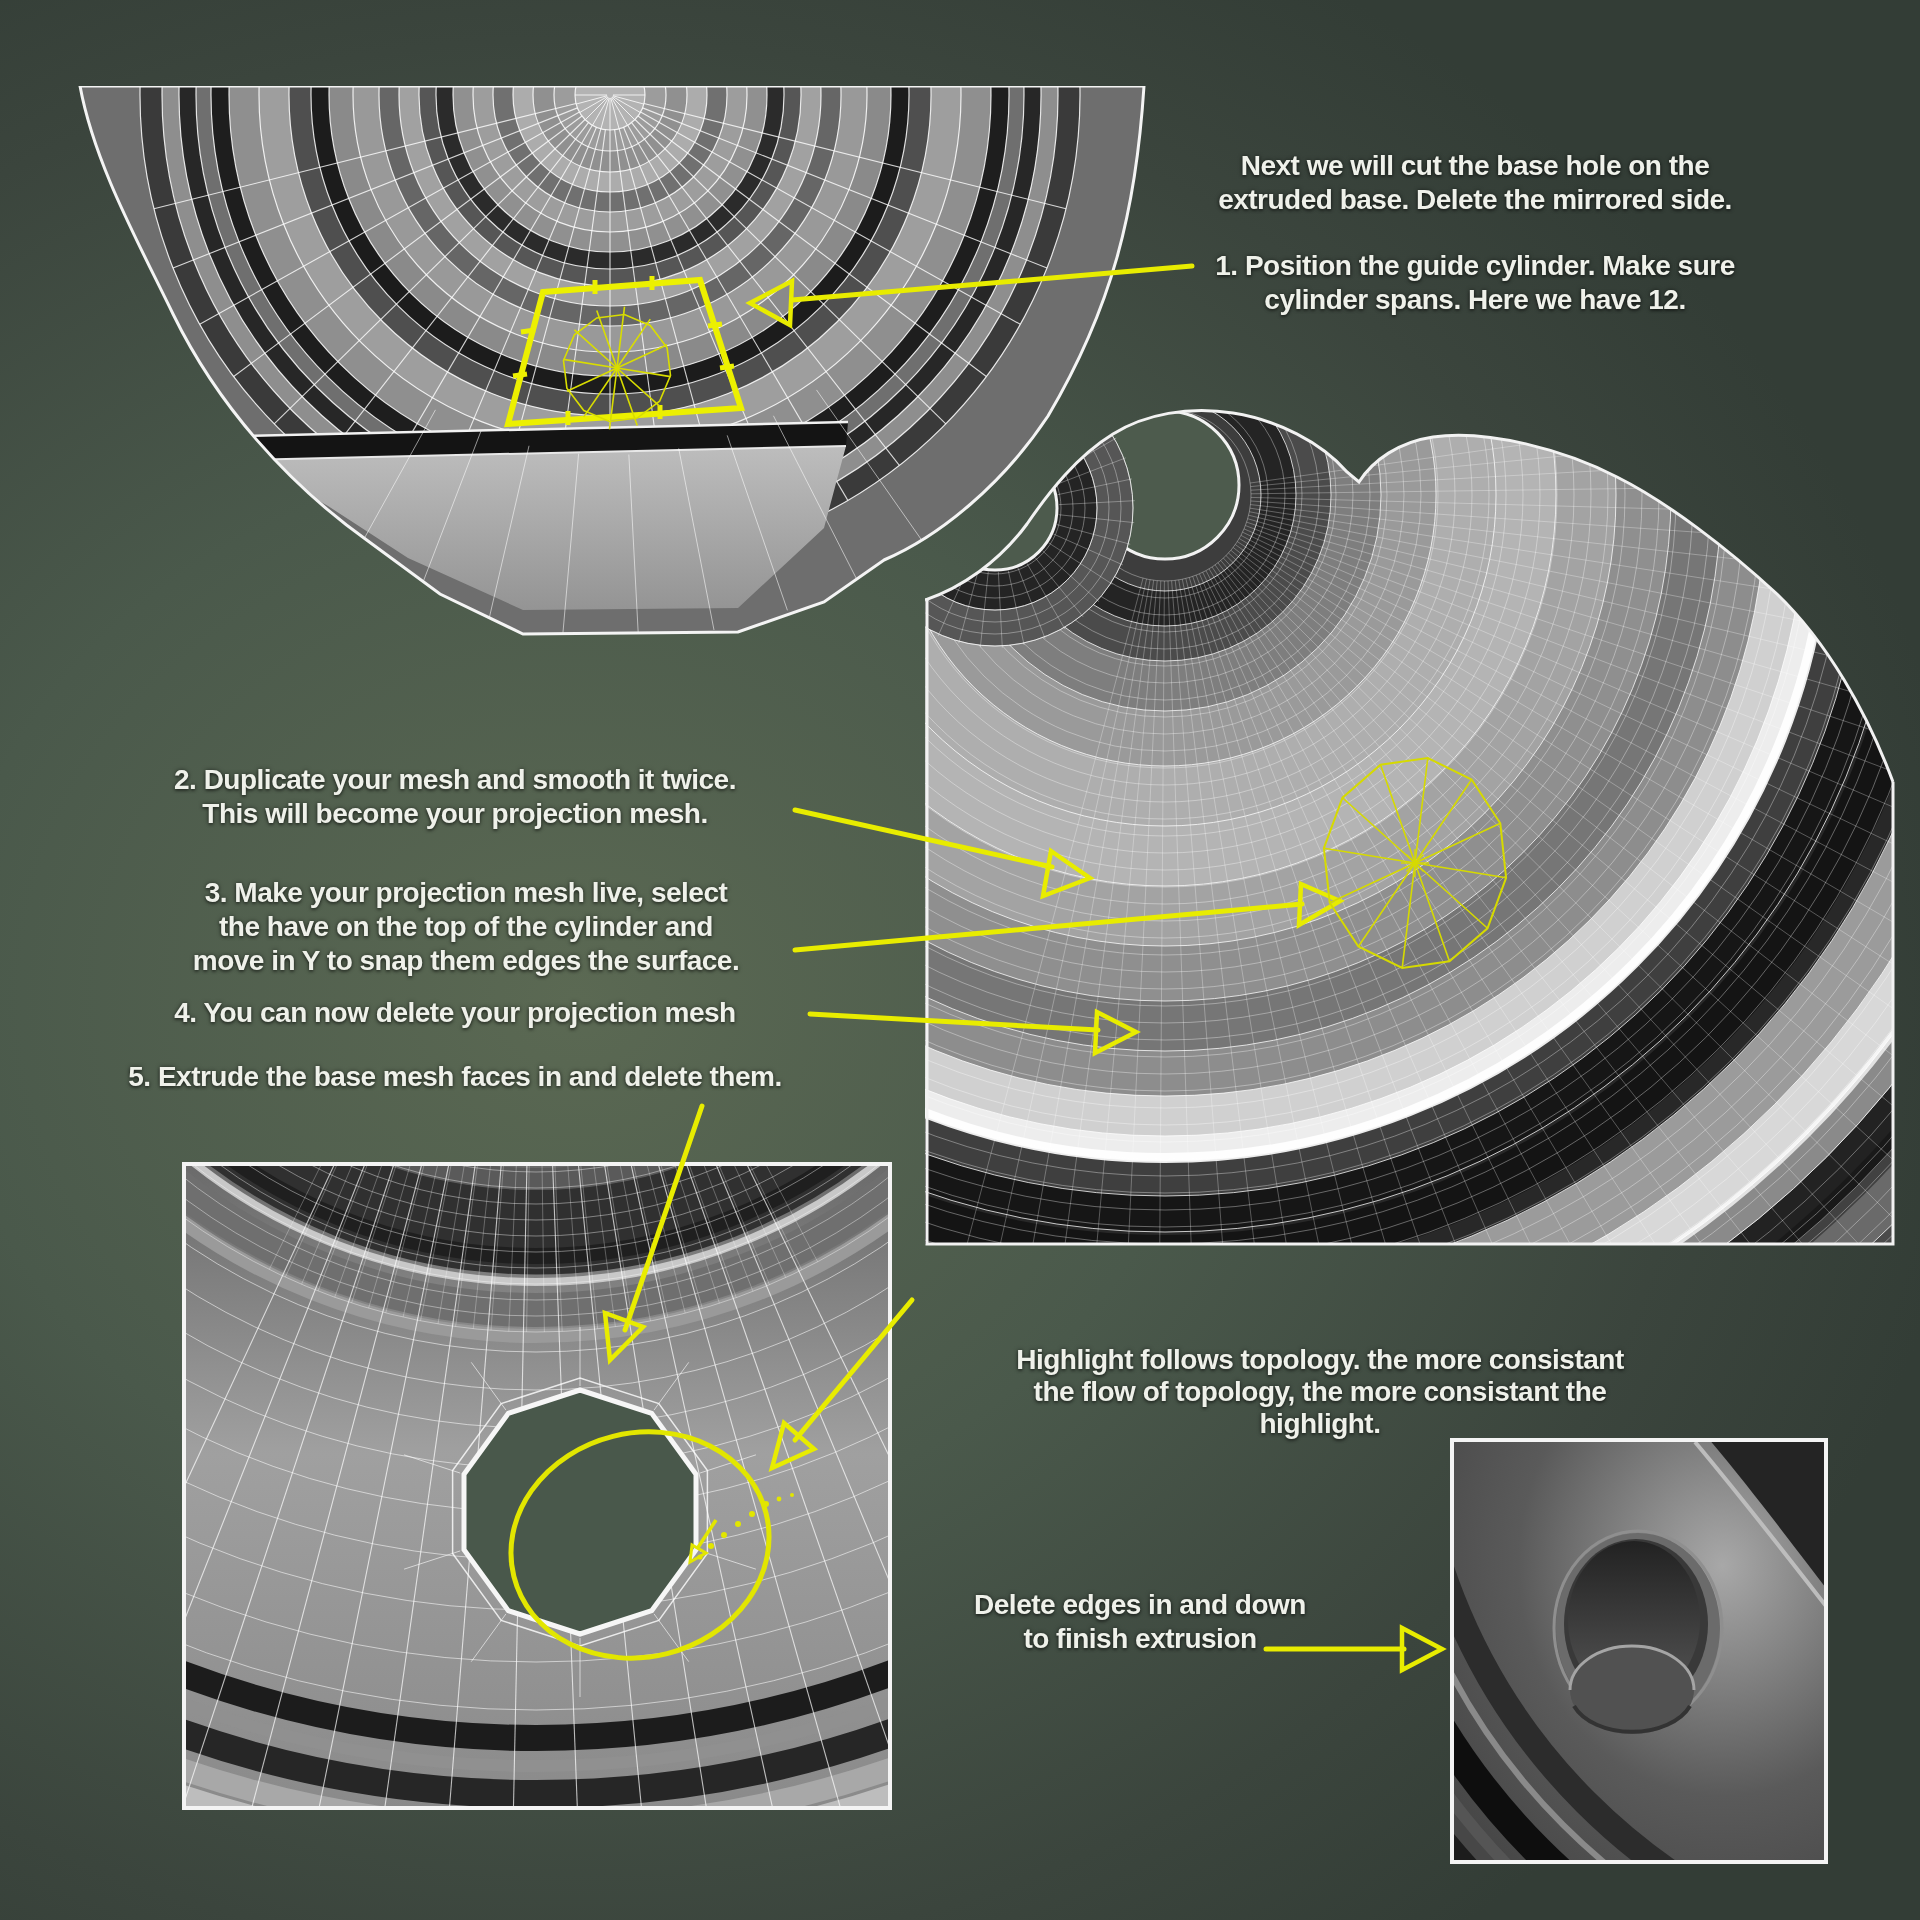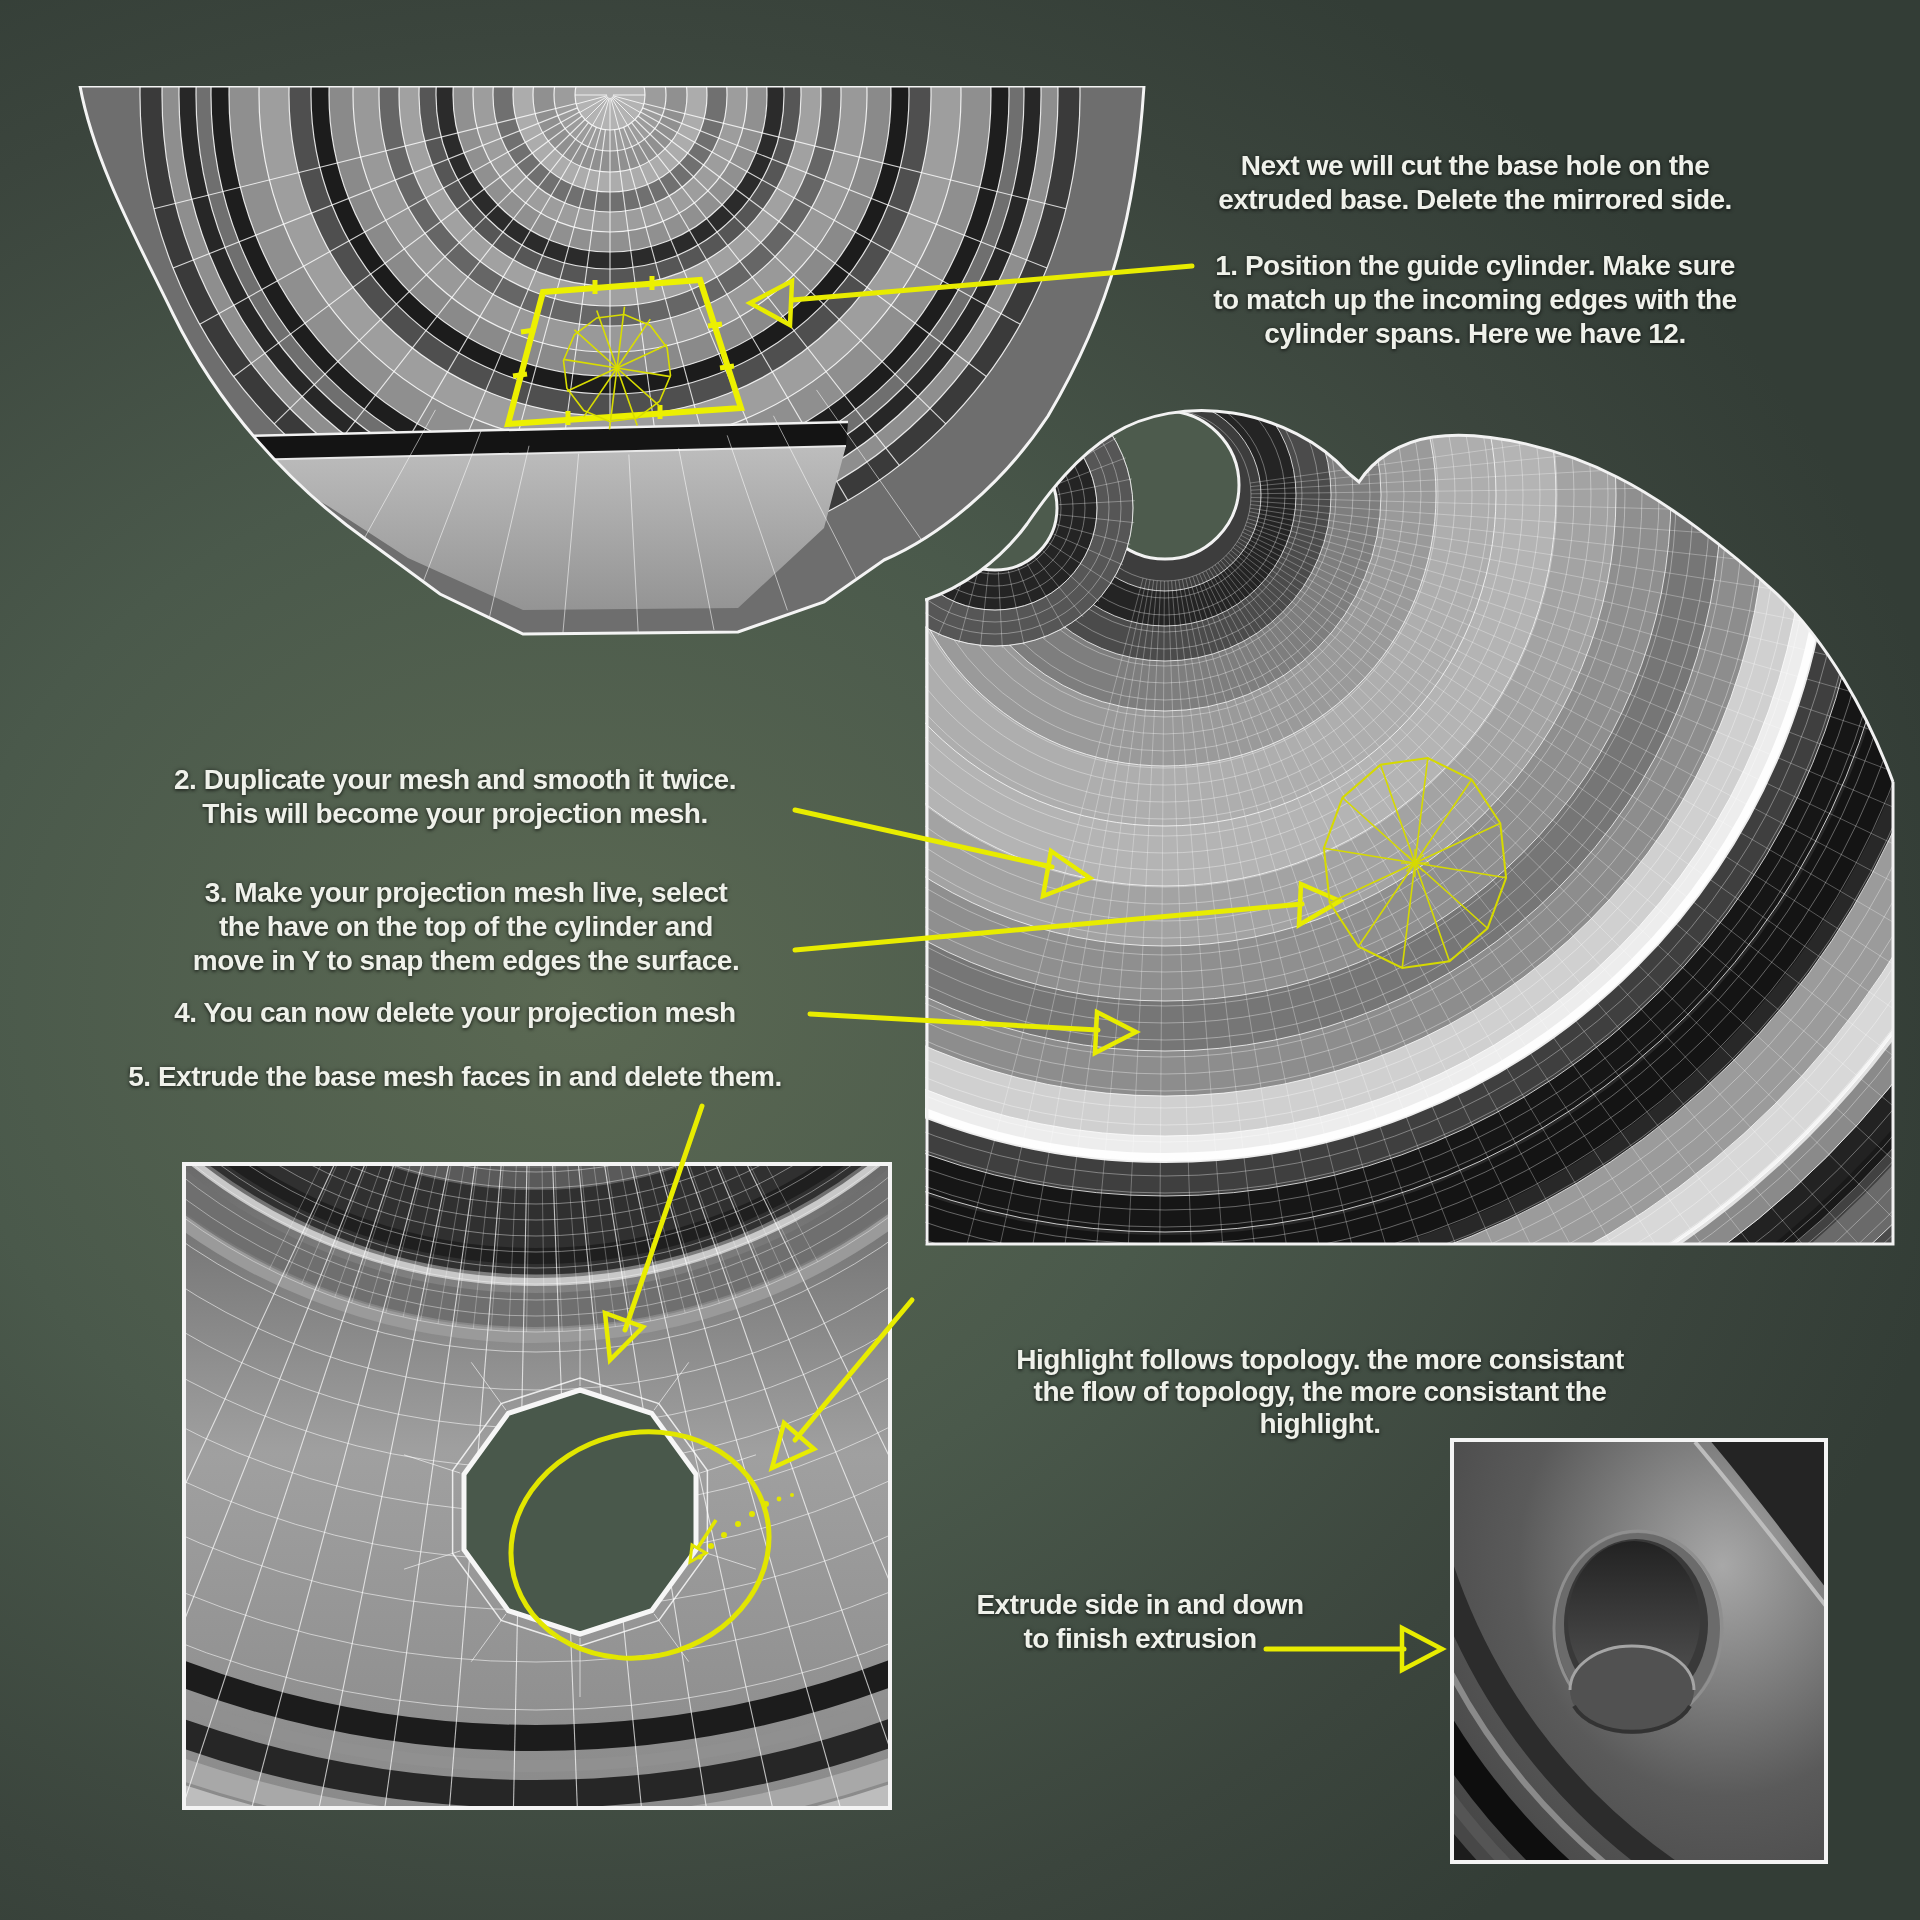--- a/index.html
+++ b/index.html
@@ -447,21 +447,20 @@
     </g>
     <rect x="2" y="2" width="374" height="422" fill="none" stroke="#f4f4f4" stroke-width="4"></rect>
   </svg>
 
   <div class="txt" style="left:1070px;top:149px;width:810px;">
     <div class="tline">Next we will cut the base hole on the</div>
     <div class="tline">extruded base. Delete the mirrored side.</div>
   </div>
   <div class="txt" style="left:1070px;top:249px;width:810px;">
     <div class="tline">1. Position the guide cylinder. Make sure</div>
-    <div class="tline">to match up the incoming edges with the</div>
     <div class="tline">cylinder spans. Here we have 12.</div>
   </div>
   <div class="txt" style="left:60px;top:763px;width:790px;">
     <div class="tline">2. Duplicate your mesh and smooth it twice.</div>
     <div class="tline">This will become your projection mesh.</div>
   </div>
   <div class="txt" style="left:71px;top:876px;width:790px;">
     <div class="tline">3. Make your projection mesh live, select</div>
     <div class="tline">the have on the top of the cylinder and</div>
     <div class="tline">move in Y to snap them edges the surface.</div>
@@ -471,21 +470,21 @@
   </div>
   <div class="txt" style="left:40px;top:1060px;width:830px;">
     <div class="tline">5. Extrude the base mesh faces in and delete them.</div>
   </div>
   <div class="txt tl32" style="left:850px;top:1344px;width:940px;">
     <div class="tline">Highlight follows topology. the more consistant</div>
     <div class="tline">the flow of topology, the more consistant the</div>
     <div class="tline">highlight.</div>
   </div>
   <div class="txt" style="left:940px;top:1588px;width:400px;">
-    <div class="tline">Extrude side in and down</div>
+    <div class="tline">Delete edges in and down</div>
     <div class="tline">to finish extrusion</div>
   </div>
 
   <svg class="overlay" width="1920" height="1920" viewBox="0 0 1920 1920">
     <g stroke="#e8ec00" stroke-width="5" fill="none" stroke-linecap="round">
 
       <g>
         <line x1="1192" y1="266" x2="792" y2="300"></line>
         <polygon points="750,303 792,281 790,325" stroke-width="4.5"></polygon>
       </g>

